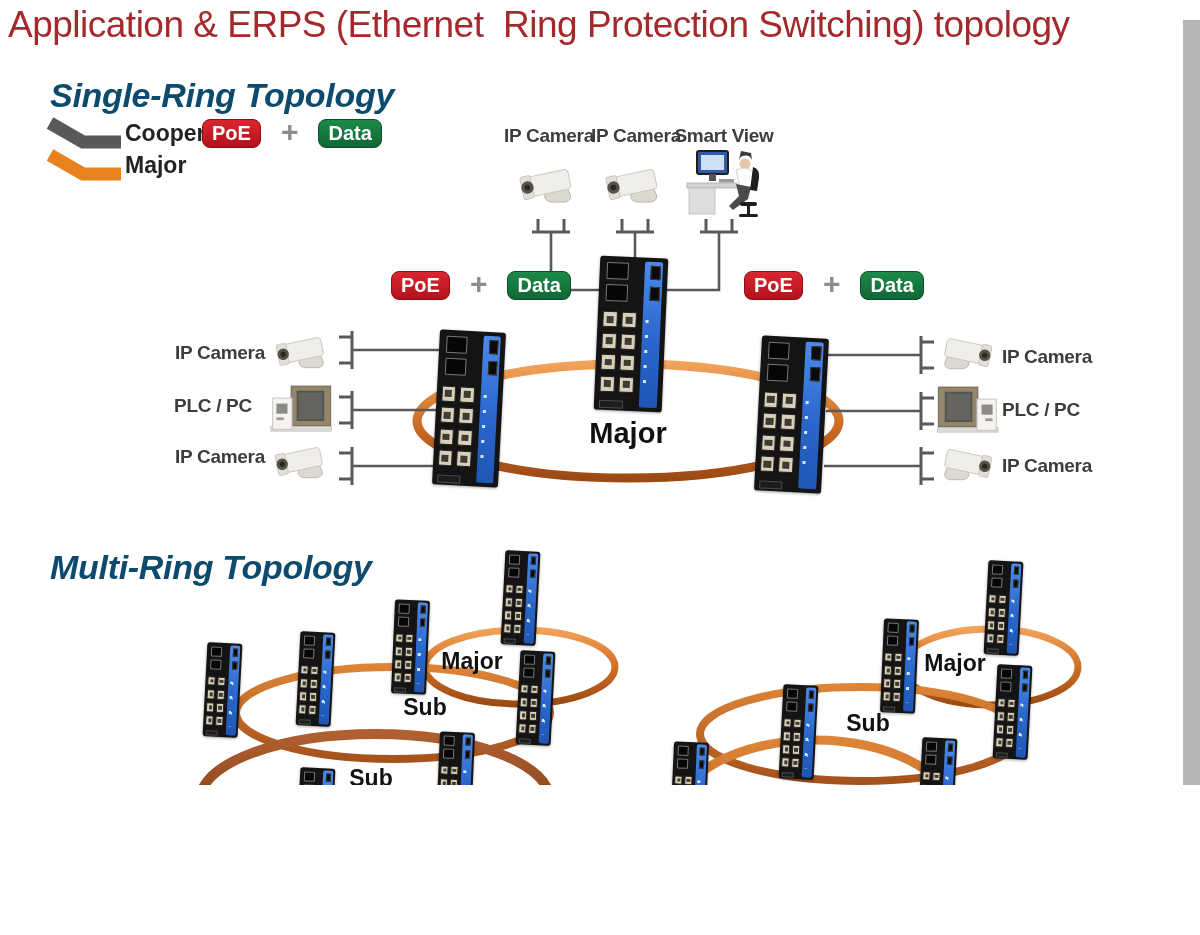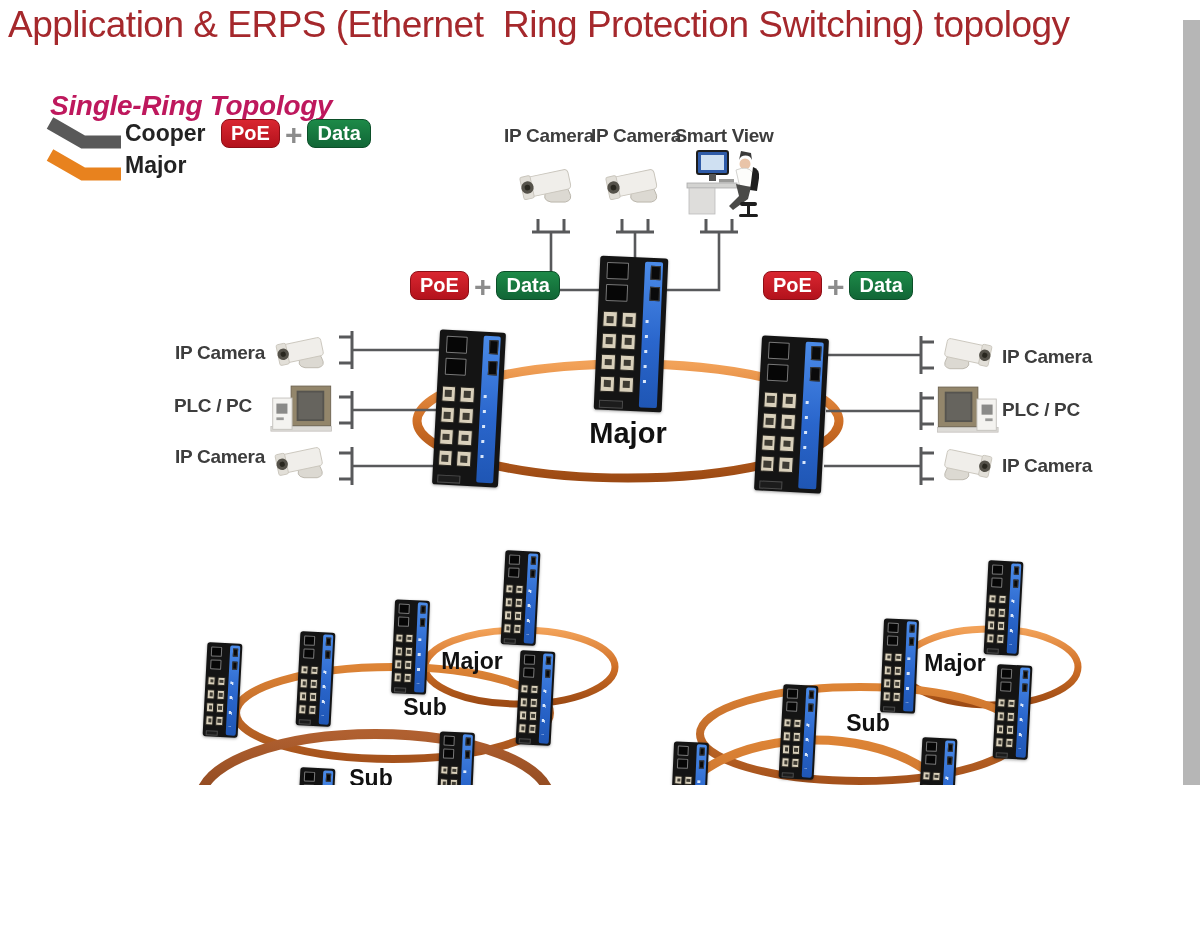--- a/index.html
+++ b/index.html
@@ -12,22 +12,22 @@
   .gray-strip-right { position:absolute; left:1183px; top:20px; width:17px; height:915px; background:#b6b6b6; }
   .gray-bar-bottom  { position:absolute; left:17px; top:917px; width:1183px; height:18px; background:#b6b6b6; }
 
   
   .title {
     position:absolute; left:8px; top:4px; margin:0;
     font-size:37px; font-weight:400; letter-spacing:-0.5px;
     color:#a5282c; white-space:pre;
   }
   .heading {
-    position:absolute; font-size:28px; font-weight:bold; font-style:italic;
-    color:#be185d; letter-spacing:-0.3px; white-space:nowrap;margin-top:14px;
+    position:absolute; font-size:34px; font-weight:bold; font-style:italic;
+    color:#0c4a6e; letter-spacing:-0.3px; white-space:nowrap;
   }
   .heading.single { left:50px; top:76px; }
   .heading.multi  { left:50px; top:548px; }
 
   .legend-text {
     position:absolute; font-size:23px; font-weight:bold; color:#232323; white-space:nowrap;
   }
   .legend-text.cooper { left:125px; top:120px; }
   .legend-text.fiber  { left:125px; top:152px; }
 
@@ -36,21 +36,21 @@
     font-size:19px; font-weight:600; color:#3d3d3d;
     letter-spacing:-0.3px; white-space:nowrap;
   }
   .ring-label {
     position:absolute; transform:translate(-50%,-50%);
     font-size:29px; font-weight:600; color:#111; white-space:nowrap;
   }
   .ring-label.sm { font-size:23px; }
 
   
-  .badge-group { position:absolute; display:flex; align-items:flex-end; gap:3px;margin-left:19px; }
+  .badge-group { position:absolute; display:flex; align-items:flex-start; gap:18px; }
   .badge {
     min-width:56px; height:29px; padding:0 9px; border-radius:8px;
     display:inline-flex; align-items:center; justify-content:center;
     color:#fff; font-weight:bold; font-size:20px; letter-spacing:0;
   }
   .badge.poe  { background:linear-gradient(#d92630,#b3121c); border:1px solid #8e0e16; }
   .badge.data { background:linear-gradient(#1d8a48,#116636); border:1px solid #0c4f29; }
   .plus { color:#8c8c8c; font-size:30px; font-weight:bold; line-height:26px; margin:0 2px; }
 
   
@@ -500,20 +500,21 @@
         <i class="port"></i>
         <i class="port"></i>
         <i class="port"></i>
       </span>
       <i class="term"></i>
     </div>
 
   <h1 class="title">Application &amp; ERPS (Ethernet  Ring Protection Switching) topology</h1>
 
   <div class="heading single">Single-Ring Topology</div>
+  <div class="heading multi">Multi-Ring Topology</div>
 
   <svg class="diagram-svg" style="left:46px;top:112px" width="80" height="76">
     <polyline points="4,11 37,30 75,30" fill="none" stroke="#595959" stroke-width="13"></polyline>
     <polyline points="4,43 37,62 75,62" fill="none" stroke="#e8821e" stroke-width="13"></polyline>
   </svg>
   <div class="legend-text cooper">Cooper</div>
   <div class="legend-text fiber">Major</div>
 
   <div class="badge-group" style="left:202px;top:119px">
     <span class="badge poe">PoE</span>

